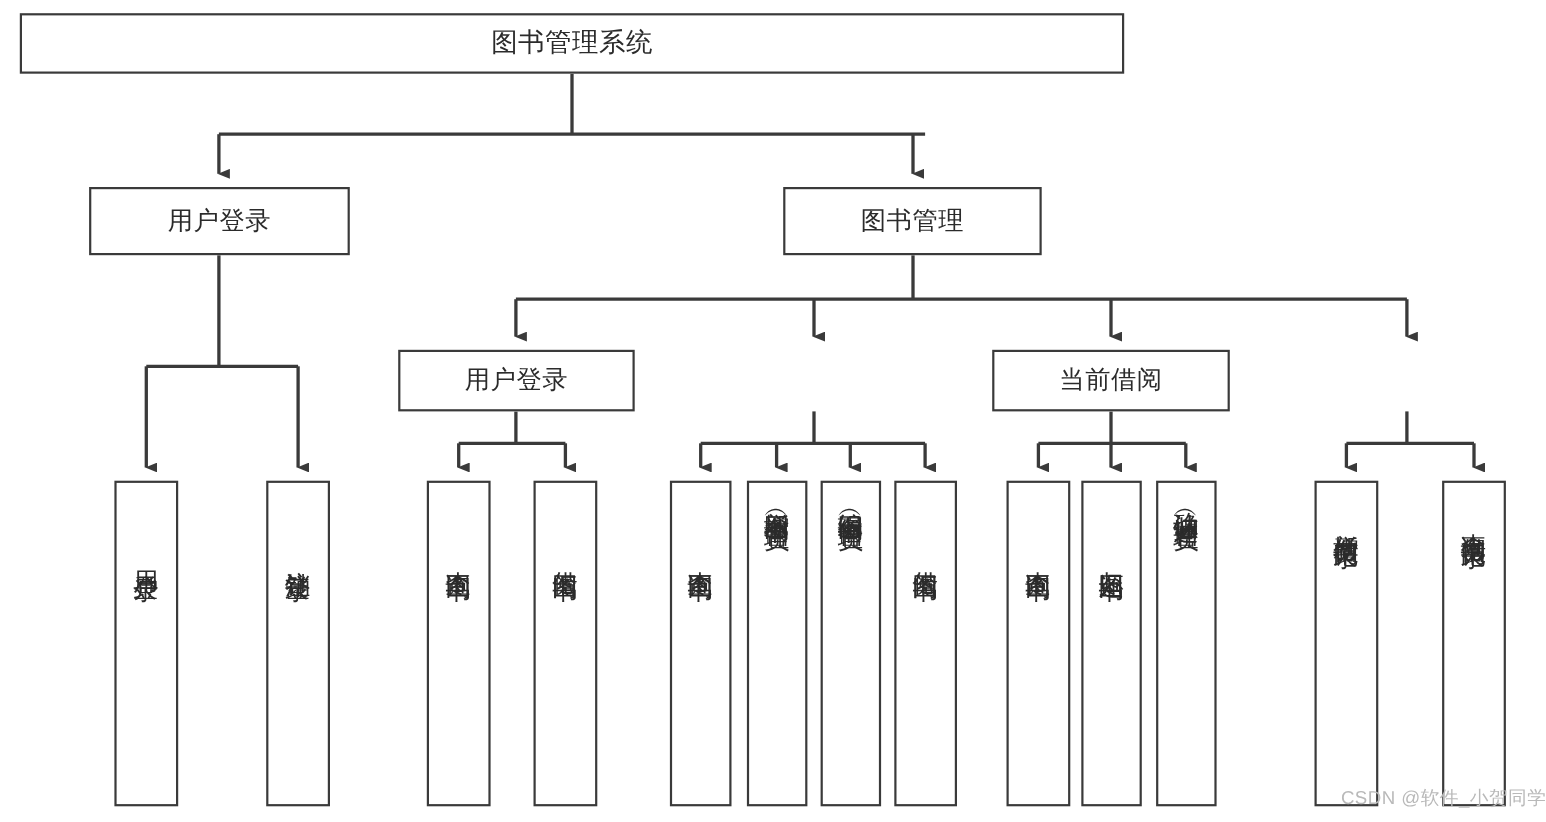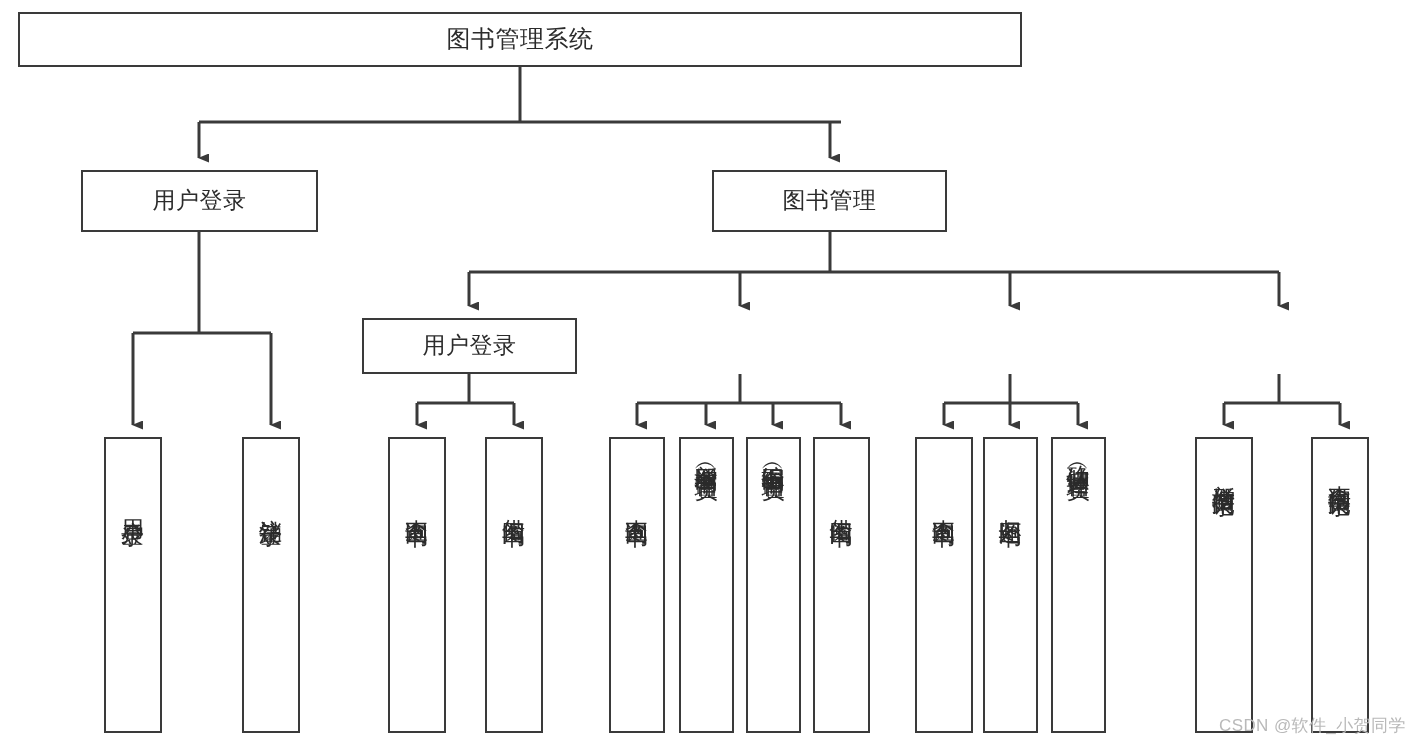--- a/index.html
+++ b/index.html
@@ -135,20 +135,23 @@
   <div class="node horizontal" style="left:81px; top:170px; width:237px; height:62px;">
     <span class="node-label">用户登录</span>
   </div>
   <div class="node horizontal" style="left:712px; top:170px; width:235px; height:62px;">
     <span class="node-label">图书管理</span>
   </div>
 
   <div class="node horizontal" style="left:362px; top:318px; width:215px; height:56px;">
     <span class="node-label">用户登录</span>
   </div>
+  <div class="node horizontal" style="left:902px; top:318px; width:216px; height:56px;">
+    <span class="node-label">当前借阅</span>
+  </div>
 
   <div class="node vertical" style="left:104px; top:437px; width:58px; height:296px; padding-top:62px;">
     <span class="node-label">用户登录</span>
   </div>
   <div class="node vertical" style="left:242px; top:437px; width:58px; height:296px; padding-top:62px;">
     <span class="node-label">注销登录</span>
   </div>
 
   <div class="node vertical" style="left:388px; top:437px; width:58px; height:296px; padding-top:62px;">
     <span class="node-label">查询图书</span>

